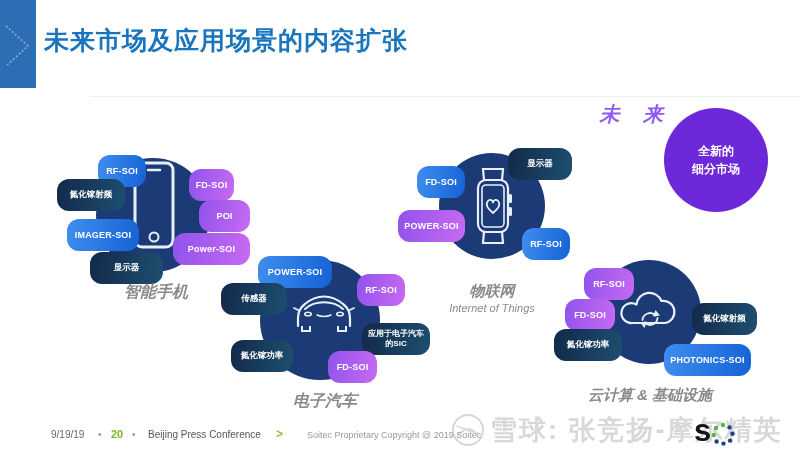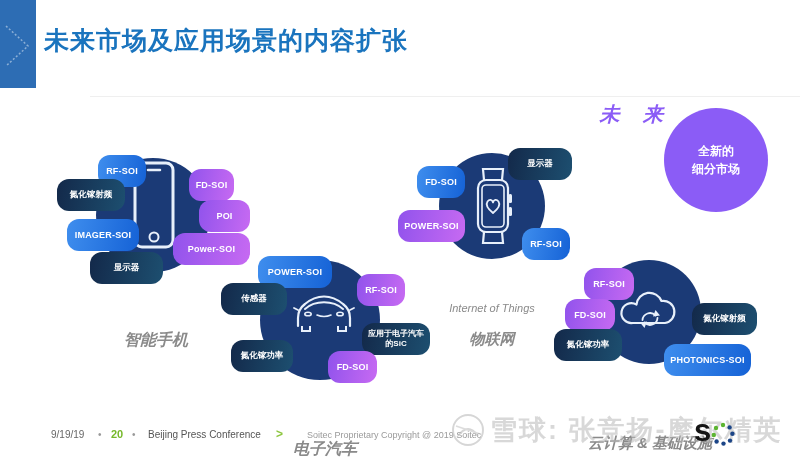--- a/index.html
+++ b/index.html
@@ -16,39 +16,39 @@
   
   .future { position:absolute; left:0; top:101px; width:672px; text-align:right;
             color:#8b5cf6; font-size:20px; font-weight:bold; font-style:italic; letter-spacing:9px; }
 
   
   .circle { position:absolute; border-radius:50%; background:#1b3a76; }
   .c-phone { left:96px;  top:158px; width:114px; height:114px; }
   .c-car   { left:260px; top:260px; width:120px; height:120px; }
   .c-iot   { left:439px; top:153px; width:106px; height:106px; }
   .c-cloud { left:597px; top:260px; width:104px; height:104px; }
-  .c-newseg{ left:664px; top:108px; width:104px; height:104px; background:#8b5cf6;
+  .c-newseg{ left:664px; top:108px; width:104px; height:104px; background:#6d28d9;
              display:flex; flex-direction:column; align-items:center; justify-content:center;
              color:#ffffff; font-weight:bold; font-size:12px; line-height:1.5; }
 
   .icon-svg { position:absolute; }
 
   
   .pill { position:absolute; border-radius:12px; display:flex; align-items:center; justify-content:center;
           color:#ffffff; font-weight:bold; font-size:9px; text-align:center; letter-spacing:.2px;
           padding:16px 3px; }
   .pill.cn { font-size:8.5px; letter-spacing:0; }
   .pill.twoline { font-size:8px; line-height:1.25; letter-spacing:0; }
   .pill.blue   { background:linear-gradient(100deg, #3f8eee 0%, #1562d6 100%); }
   .pill.purple { background:linear-gradient(100deg, #9153ec 0%, #c76af2 100%); }
   .pill.dark   { background:linear-gradient(100deg, #13294a 0%, #1d4f70 100%); }
 
   
   .cluster-label { position:absolute; color:#8a8a8a; font-style:italic; font-weight:bold;
-                   text-align:center; font-size:16px;margin-top:48px; }
+                   text-align:center; font-size:16px; }
   .cluster-sublabel { position:absolute; color:#8a8a8a; font-style:italic; text-align:center; font-size:11px; }
 
   
   .footer-item { position:absolute; font-size:10px; color:#555555; white-space:nowrap; }
   .f-date { left:51px; top:429px; color:#666666; }
   .f-sep1 { left:98px; top:429px; color:#999999; }
   .f-page { left:111px; top:428px; color:#76b82a; font-weight:bold; font-size:11px; }
   .f-sep2 { left:132px; top:429px; color:#999999; }
   .f-event { left:148px; top:429px; color:#555555; }
   .f-chev { left:276px; top:427px; color:#8dc63f; font-weight:bold; font-size:12px; }

